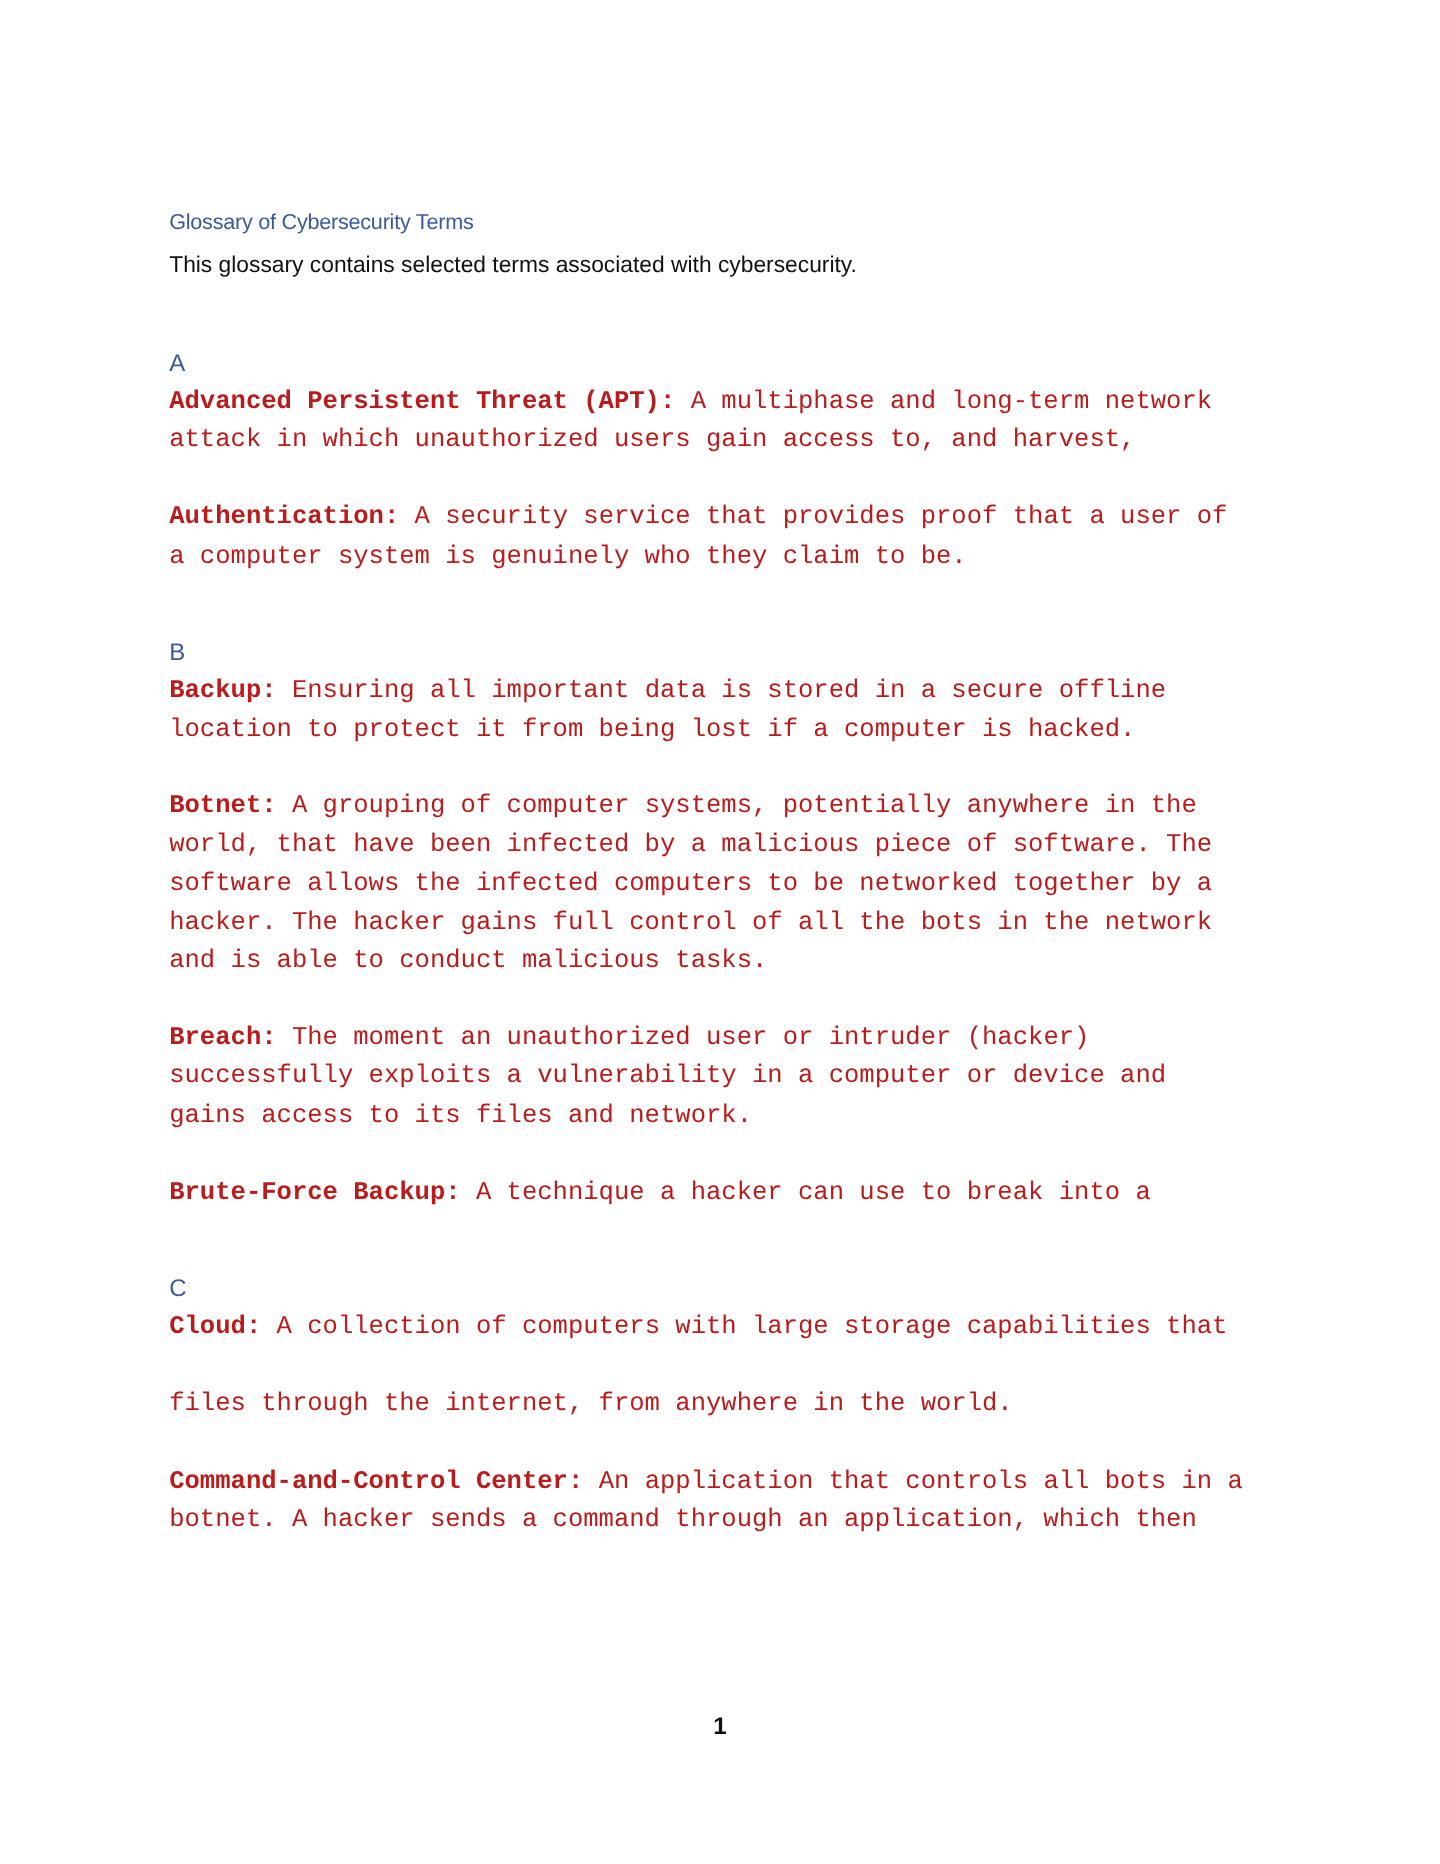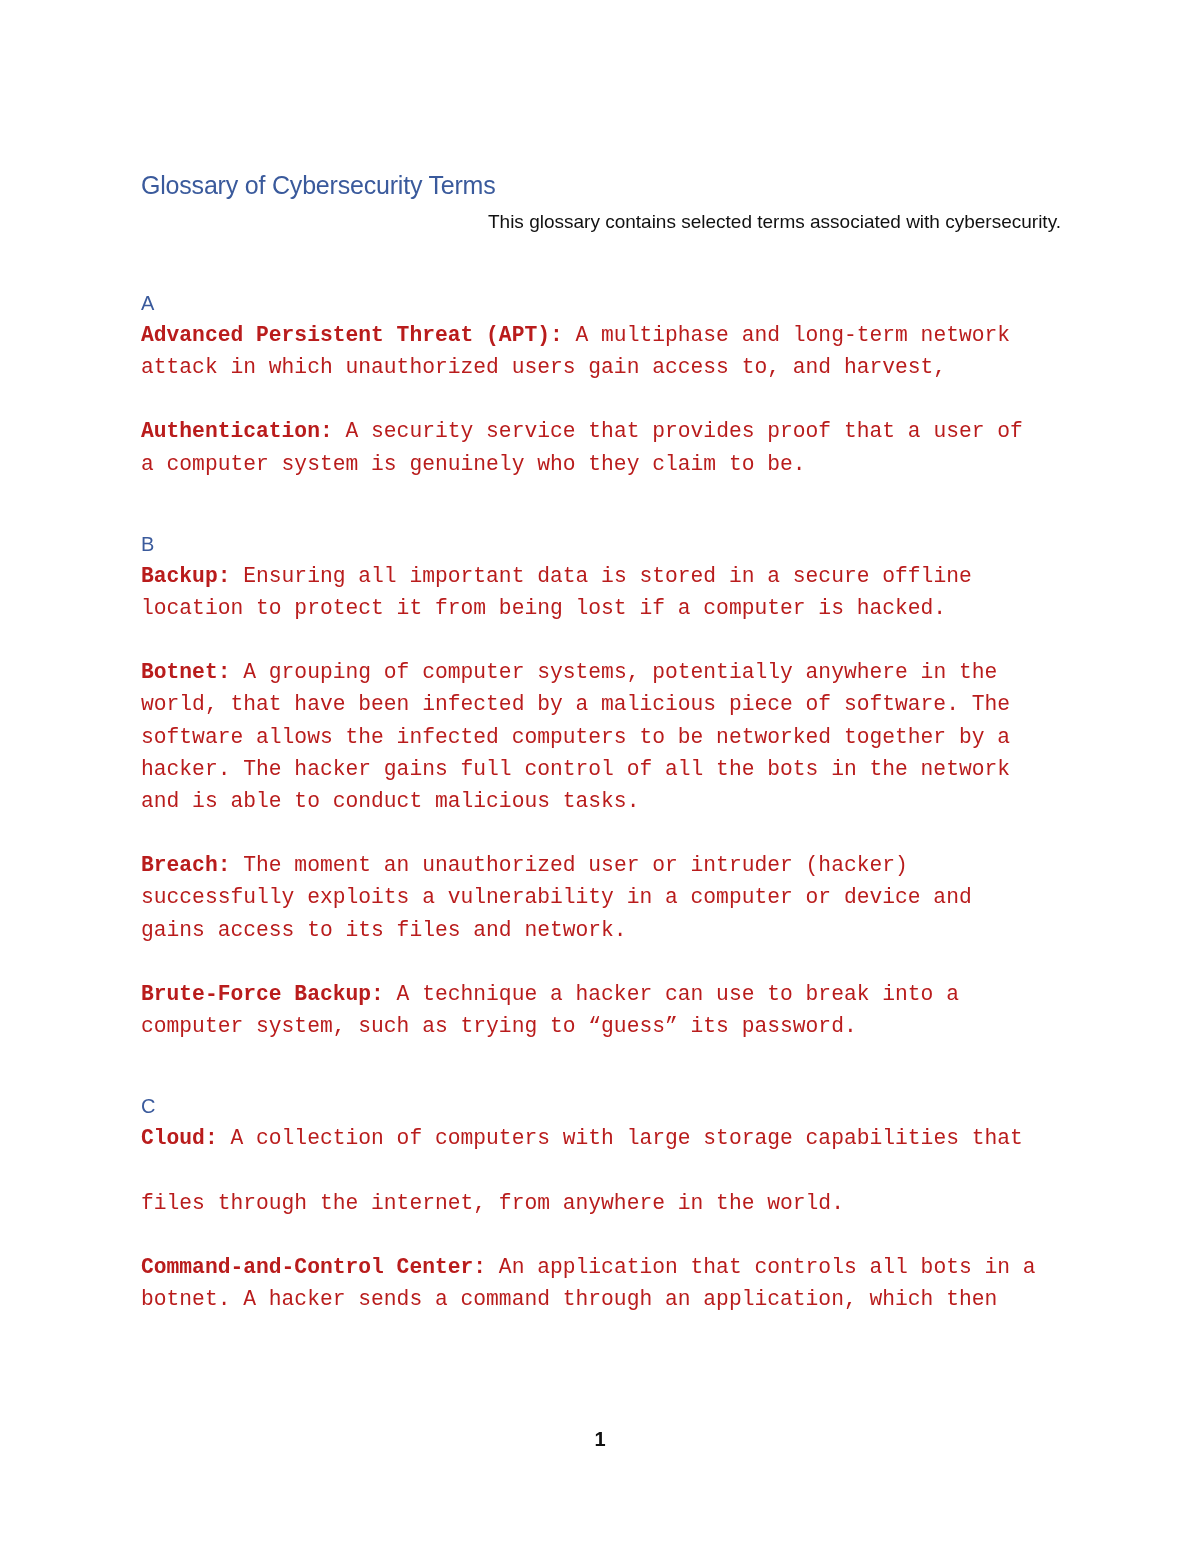--- a/index.html
+++ b/index.html
@@ -1,26 +1,26 @@
 <!DOCTYPE html>
 <html><head>
 <meta charset="utf-8">
 <style>
   html, body { margin: 0; padding: 0; background: #ffffff; }
   body { width: 1200px; height: 1553px; position: relative; overflow: hidden; }
   .page { position: absolute; left: 0; top: 0; width: 1200px; height: 1553px; background: #fff; }
   .content { position: absolute; left: 141px; top: 166px; width: 920px; }
   .title {
     font-family: "Liberation Sans", "DejaVu Sans", sans-serif;
-    font-size: 25px; color: #3a5a9c; font-weight: normal;
+    font-size: 18px; color: #3a5a9c; font-weight: normal;
     margin: 0; height: 38px; line-height: 38px; letter-spacing: -0.2px;
   }
   .subtitle {
     font-family: "Liberation Sans", "DejaVu Sans", sans-serif;
-    font-size: 19px; color: #111; margin: 0; height: 36px; line-height: 36px; text-align: right;
+    font-size: 19px; color: #111; margin: 0; height: 36px; line-height: 36px;
   }
   .letter {
     font-family: "Liberation Sans", "DejaVu Sans", sans-serif;
     font-size: 20px; color: #3a5a9c; height: 32px; line-height: 32px; margin: 0;
   }
   .entry {
     font-family: "Liberation Mono", "DejaVu Sans Mono", monospace;
     font-size: 21.3px; line-height: 32.2px; color: #b91c1c; margin: 0;
     white-space: pre-wrap;
   }
@@ -52,21 +52,21 @@
     <div class="gap2" style="height:48px"></div>
 
     <div>
       <p class="letter">B</p>
       <p class="entry"><span class="term">Backup:</span><span> Ensuring all important data is stored in a secure offline</span><br><span>location to protect it from being lost if a computer is hacked.</span></p>
       <div class="gap1"></div>
       <p class="entry"><span class="term">Botnet:</span><span> A grouping of computer systems, potentially anywhere in the</span><br><span>world, that have been infected by a malicious piece of software. The</span><br><span>software allows the infected computers to be networked together by a</span><br><span>hacker. The hacker gains full control of all the bots in the network</span><br><span>and is able to conduct malicious tasks.</span></p>
       <div class="gap1"></div>
       <p class="entry"><span class="term">Breach:</span><span> The moment an unauthorized user or intruder (hacker)</span><br><span>successfully exploits a vulnerability in a computer or device and</span><br><span>gains access to its files and network.</span></p>
       <div class="gap1"></div>
-      <p class="entry"><span class="term">Brute-Force Backup:</span><span> A technique a hacker can use to break into a</span><br><span>computer system, such as trying to “guess” its password.</span></p>
+      <p class="entry"><span class="term">Brute-Force Backup:</span><span> A technique a hacker can use to break into a</span><br></p>
     </div>
 
     <div class="gap2" style="height:48px"></div>
 
     <div>
       <p class="letter">C</p>
       <p class="entry"><span class="term">Cloud:</span><span> A collection of computers with large storage capabilities that</span><br><br><span>files through the internet, from anywhere in the world.</span></p>
       <div class="gap1"></div>
       <p class="entry"><span class="term">Command-and-Control Center:</span><span> An application that controls all bots in a</span><br><span>botnet. A hacker sends a command through an application, which then</span><br></p>
     </div>

